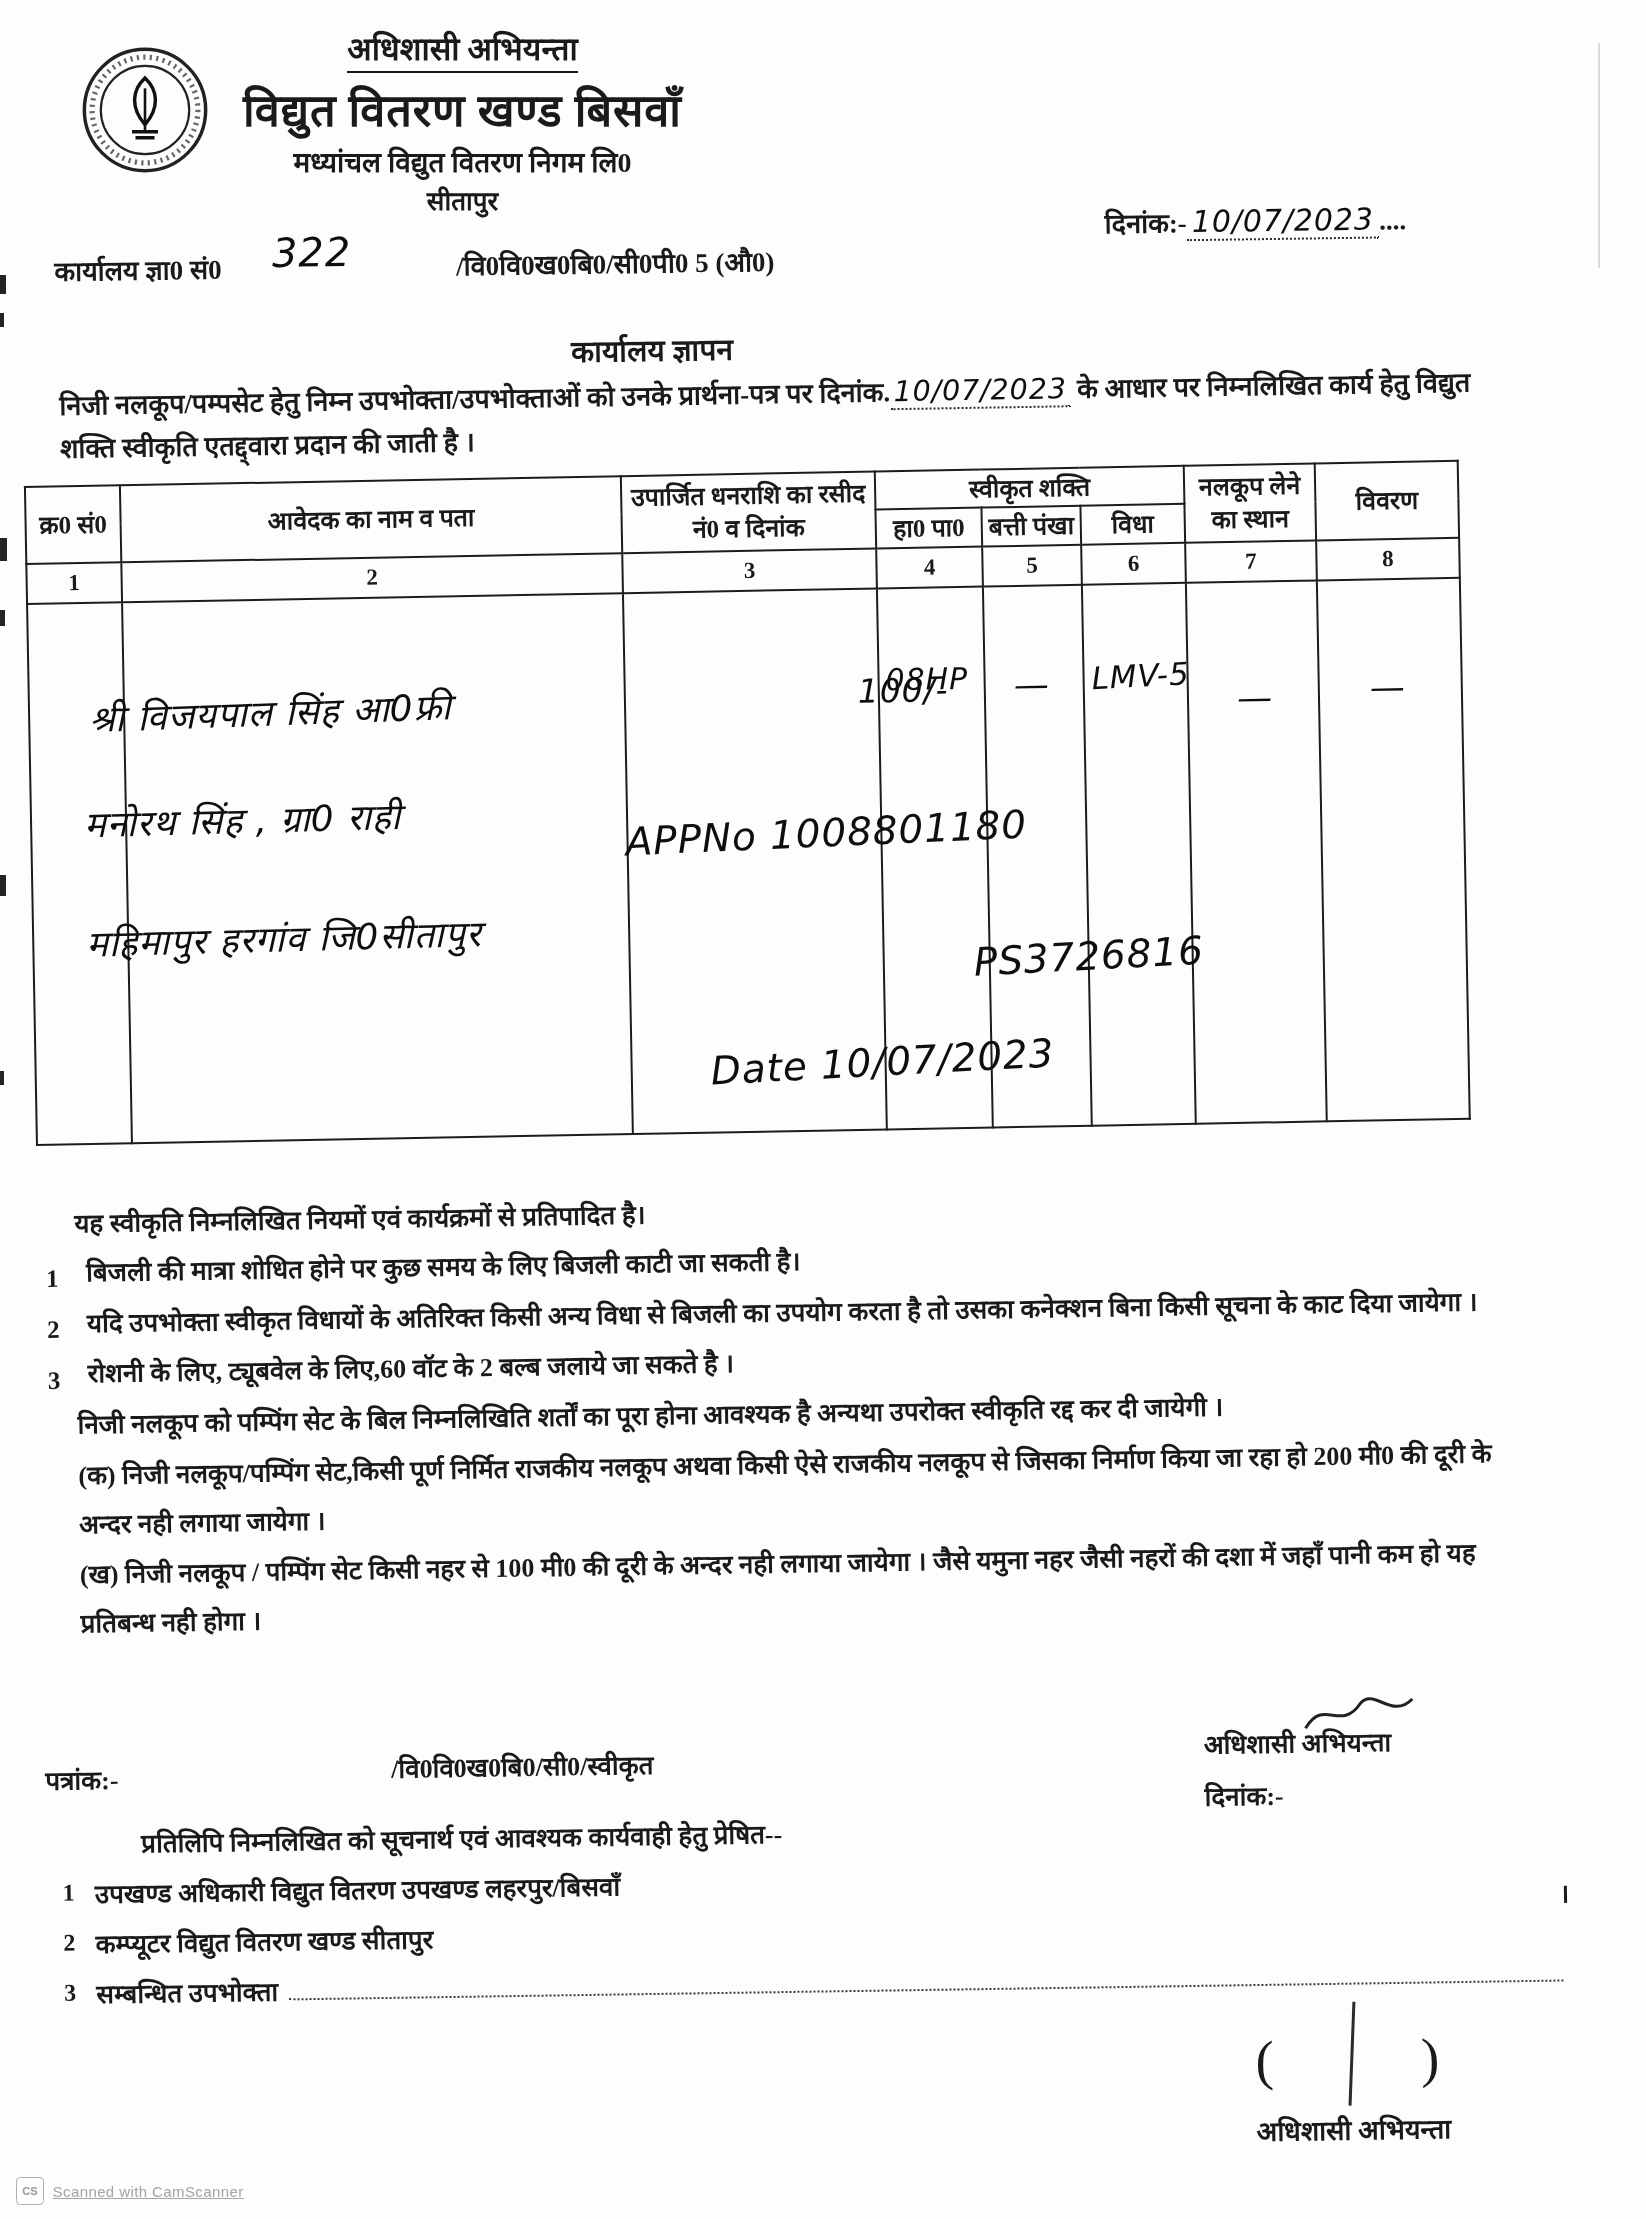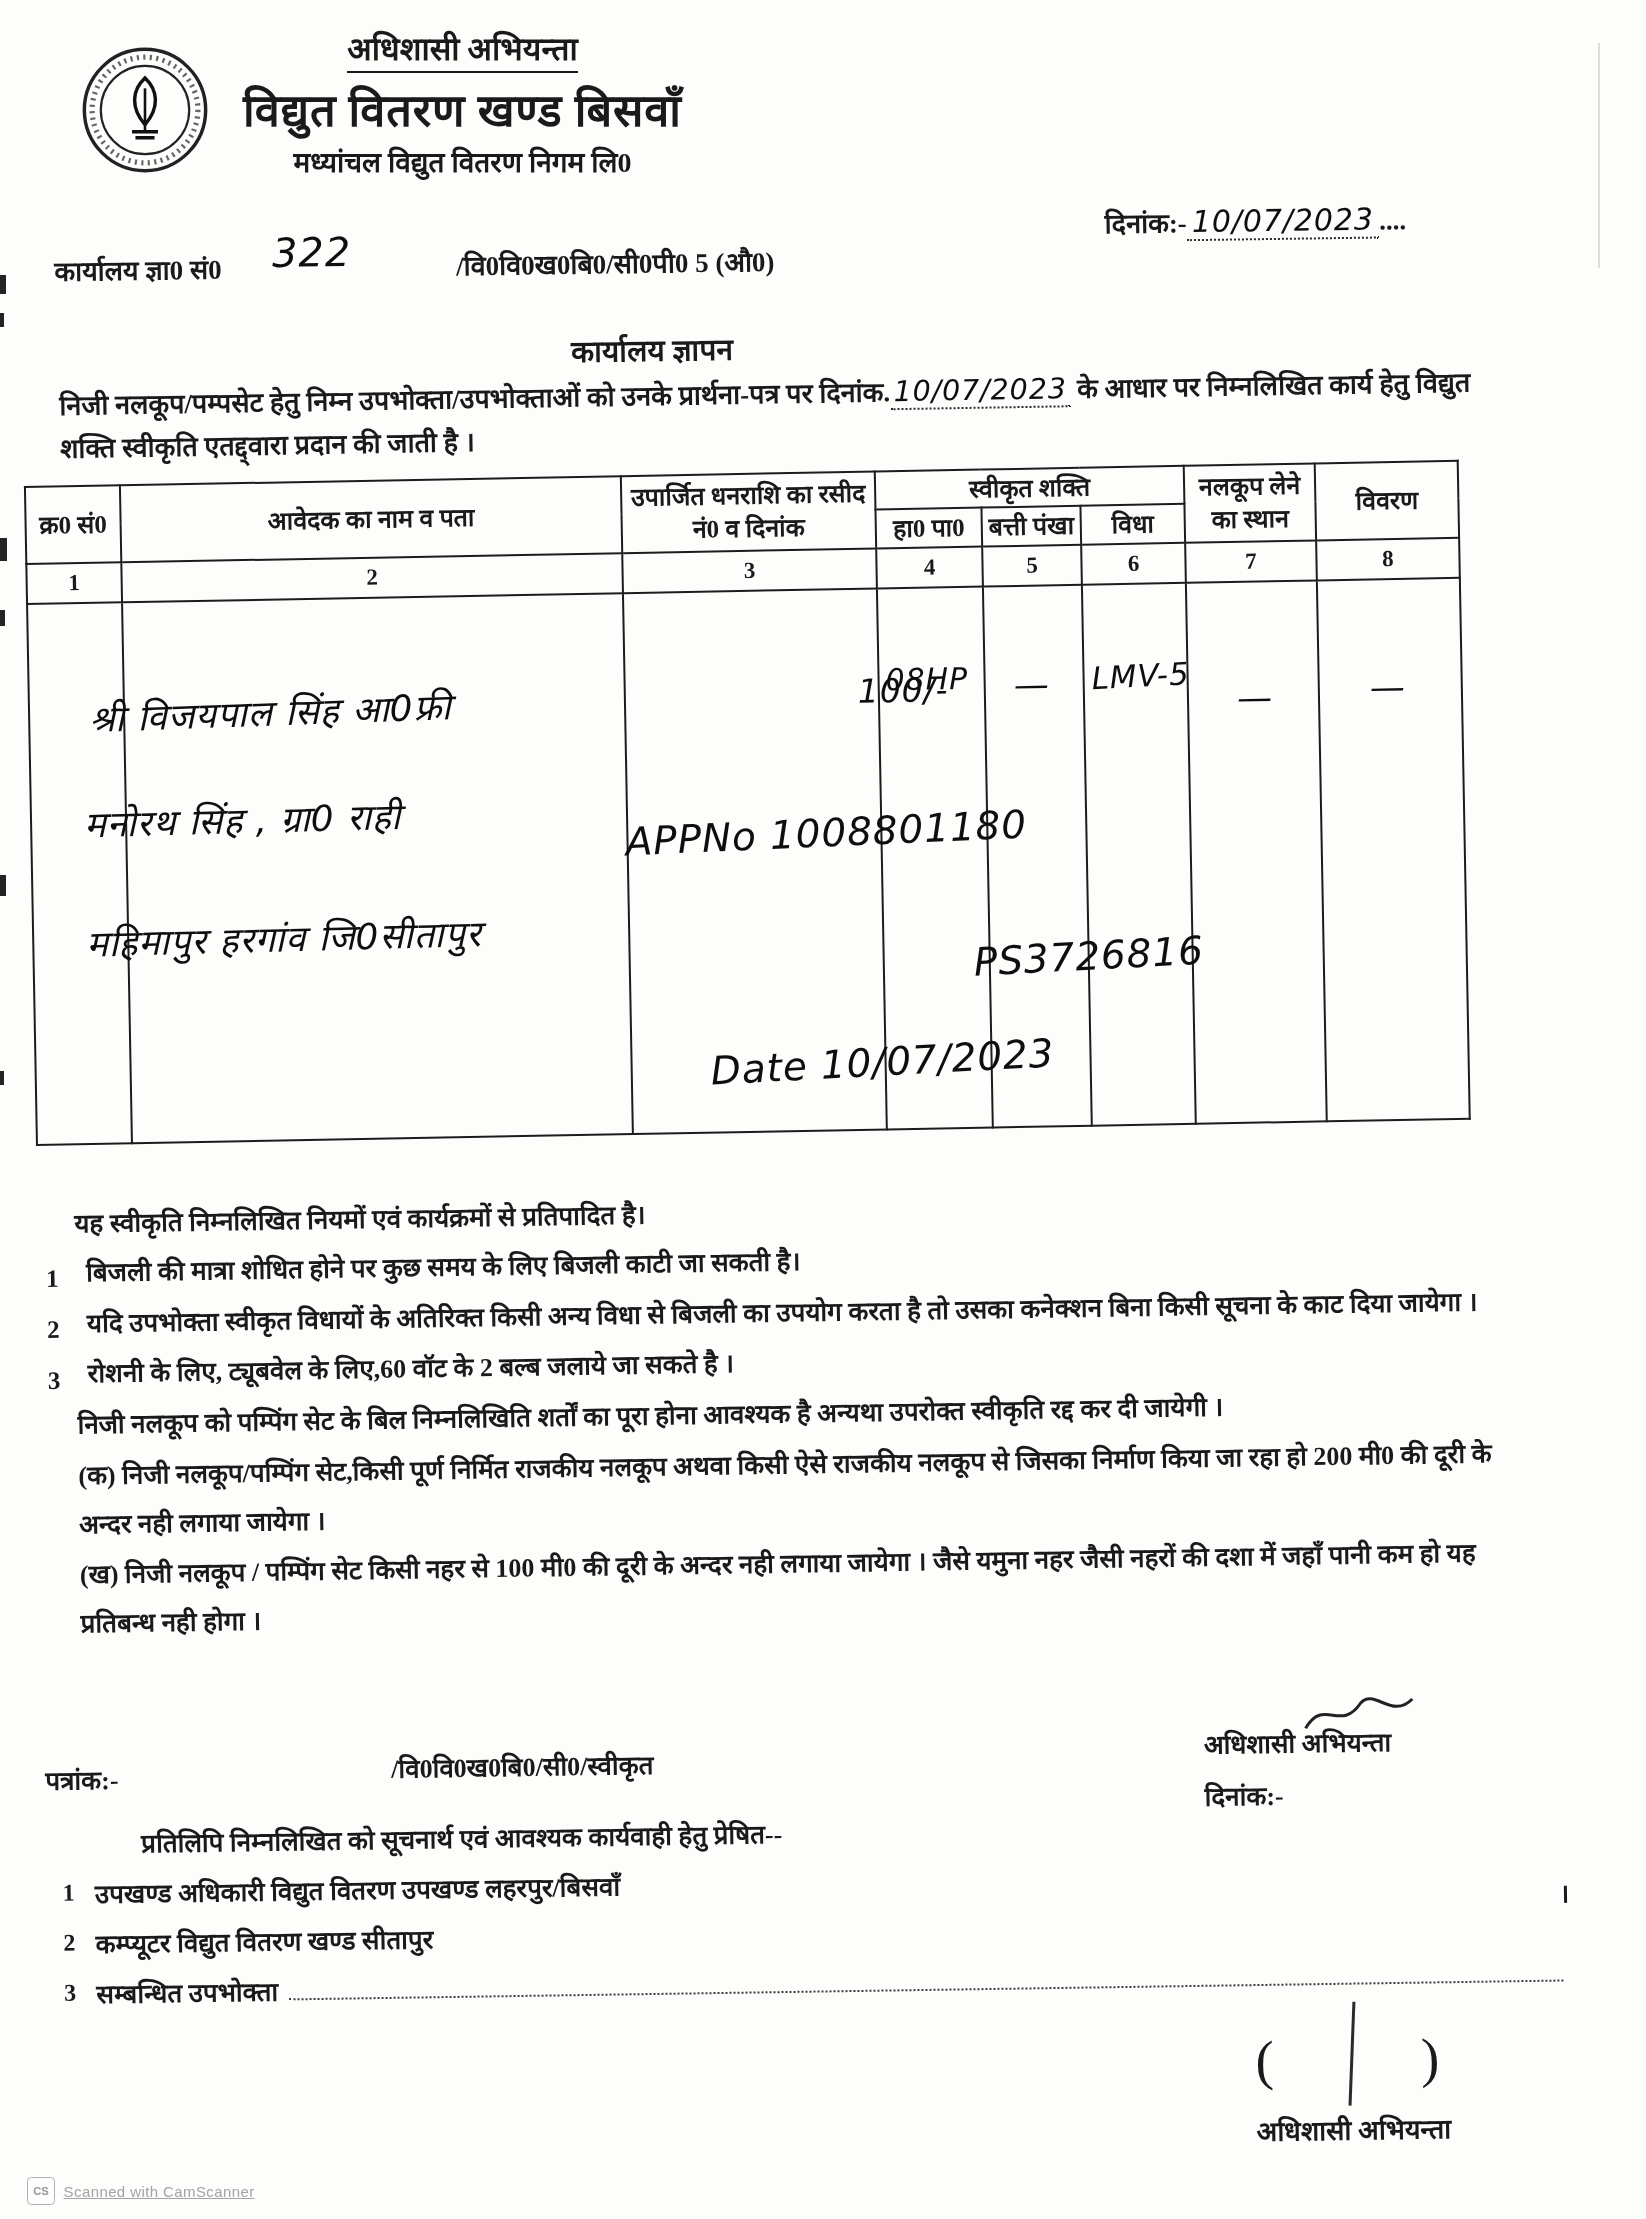--- a/index.html
+++ b/index.html
@@ -67,21 +67,21 @@
   .copy-num { position:absolute; left:15.6px; top:3.5px; font-size:24px; }
   .leader { flex:1; border-bottom:2.6px dotted #3a3a3a; margin:0 7px 5.2px 10.4px; }
   .tail-mark { position:absolute; right:0; top:-29px; font-size:26px; }
   .brackets { position:absolute; left:1206px; top:285px; font-size:55px;
               font-weight:400; letter-spacing:0; }
   .brackets .gap { display:inline-block; width:147px; }
   .bstroke { position:absolute; left:1301px; top:259px; width:2.6px; height:104px;
              background:#2a2a2a; transform:rotate(3deg); }
   .sign-bottom { position:absolute; left:1206px; top:368px; font-size:27px; }
   
-  .camscan { left:27px; top:2177px; display:flex; align-items:center; gap:8.6px;
+  .camscan { left:16px; top:2177px; display:flex; align-items:center; gap:8.6px;
              color:#a3a3a3; font-family:"Liberation Sans","DejaVu Sans",sans-serif; }
   .cs-badge { width:26px; height:26px; border:1.7px solid #b0b0b0; border-radius:4.3px;
               font-size:11.2px; font-weight:700; display:flex; align-items:center;
               justify-content:center; color:#9a9a9a; }
   .camscan-text { font-size:15px; letter-spacing:0.4px;text-decoration:underline; }
   .artifact { position:absolute; background:#242424; }
   .crease { position:absolute; left:1598px; top:43px; width:1.7px; height:225px;
             background:#dcdcd8; }
 </style>
 </head>
@@ -105,20 +105,21 @@
       <path d="M75 38 C60 52 58 72 75 92 C92 72 90 52 75 38 Z" fill="none" stroke="#111" stroke-width="4"></path>
       <path d="M75 50 L75 100" stroke="#111" stroke-width="3"></path>
       <path d="M60 100 L90 100 M64 107 L86 107" stroke="#111" stroke-width="4"></path>
     </svg>
   </div>
 
   <div class="abs letterhead">
     <div><span class="lh-top">अधिशासी अभियन्ता</span></div>
     <div class="lh-main">विद्युत वितरण खण्ड बिसवाँ</div>
     <div class="lh-sub">मध्यांचल विद्युत वितरण निगम लि0</div>
+    <div class="lh-city">सीतापुर</div>
   </div>
 
   <div class="abs office-line">
     <span class="print">कार्यालय ज्ञा0 सं0</span>
     <span class="hw office-num">322</span>
     <span class="print office-ref">/वि0वि0ख0बि0/सी0पी0 5 (औ0)</span>
     <span class="date-top">
       <span class="print">दिनांक:-</span><span class="hw">10/07/2023</span><span class="print">....</span>
     </span>
   </div>

